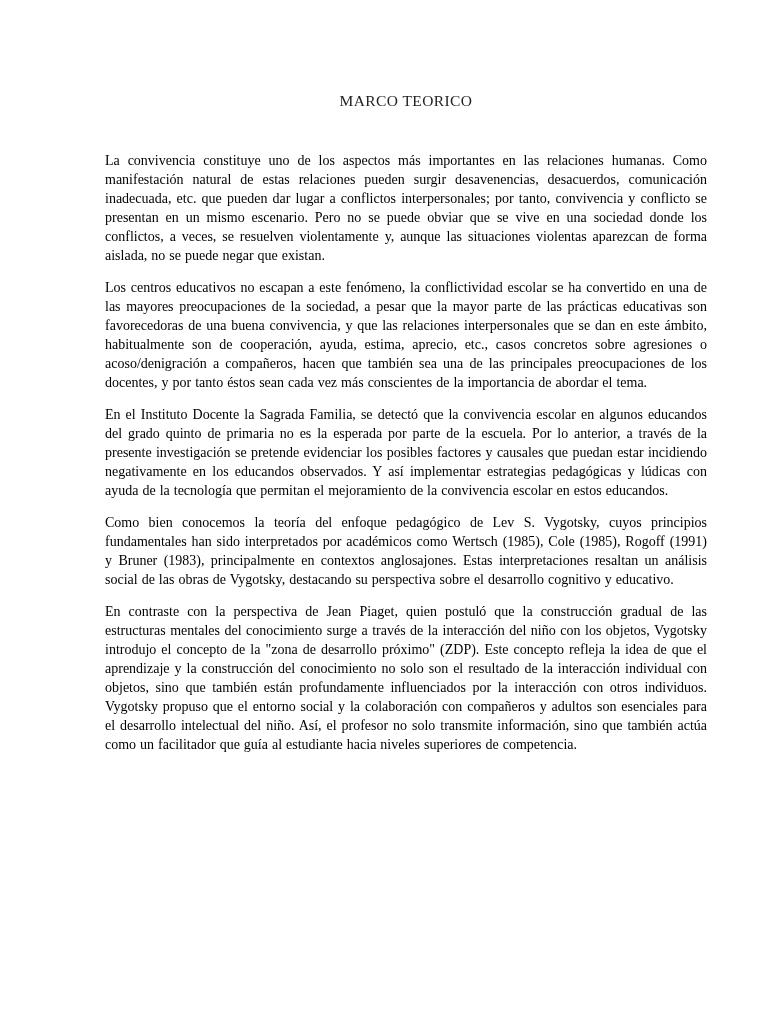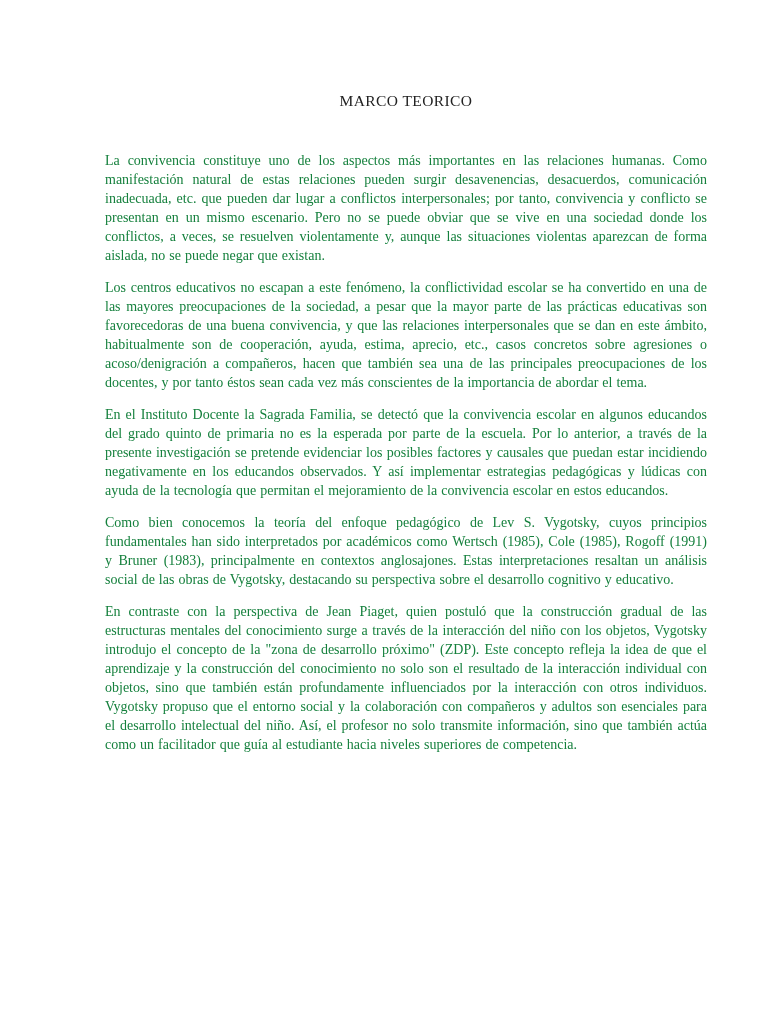--- a/index.html
+++ b/index.html
@@ -25,21 +25,21 @@
     text-align: center;
     margin: 0 0 41px 0;
     color: #222222;
   }
   .doc-body p.para {
     font-size: 14px;
     line-height: 19px;
     text-align: justify;
     text-justify: inter-word;
     margin: 0 0 13px 0;
-    color: #15803d;
+    color: #000000;
     word-spacing: 0.5px;
   }
   .doc-body p.para.gap-before {
     margin-top: 34px;
   }
 </style>
 </head>
 <body>
 
 <div class="page">

